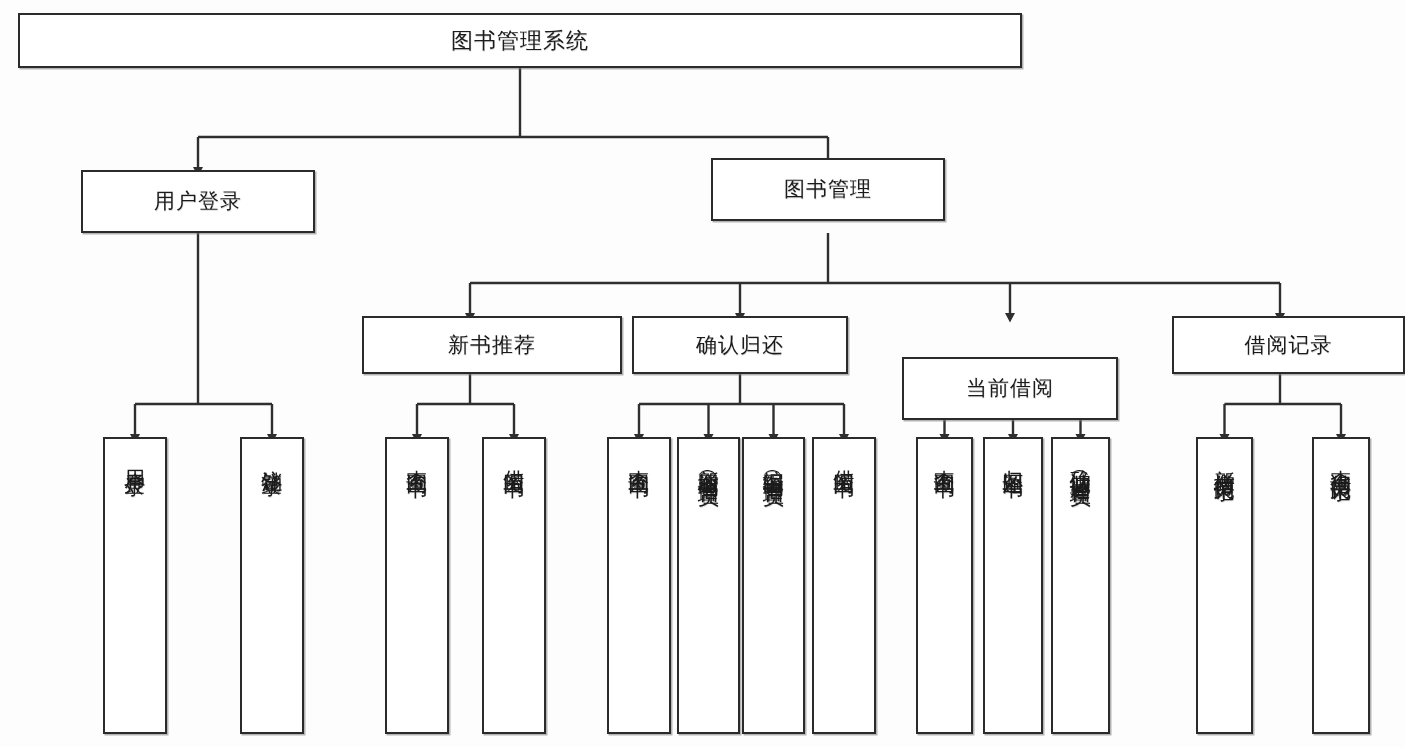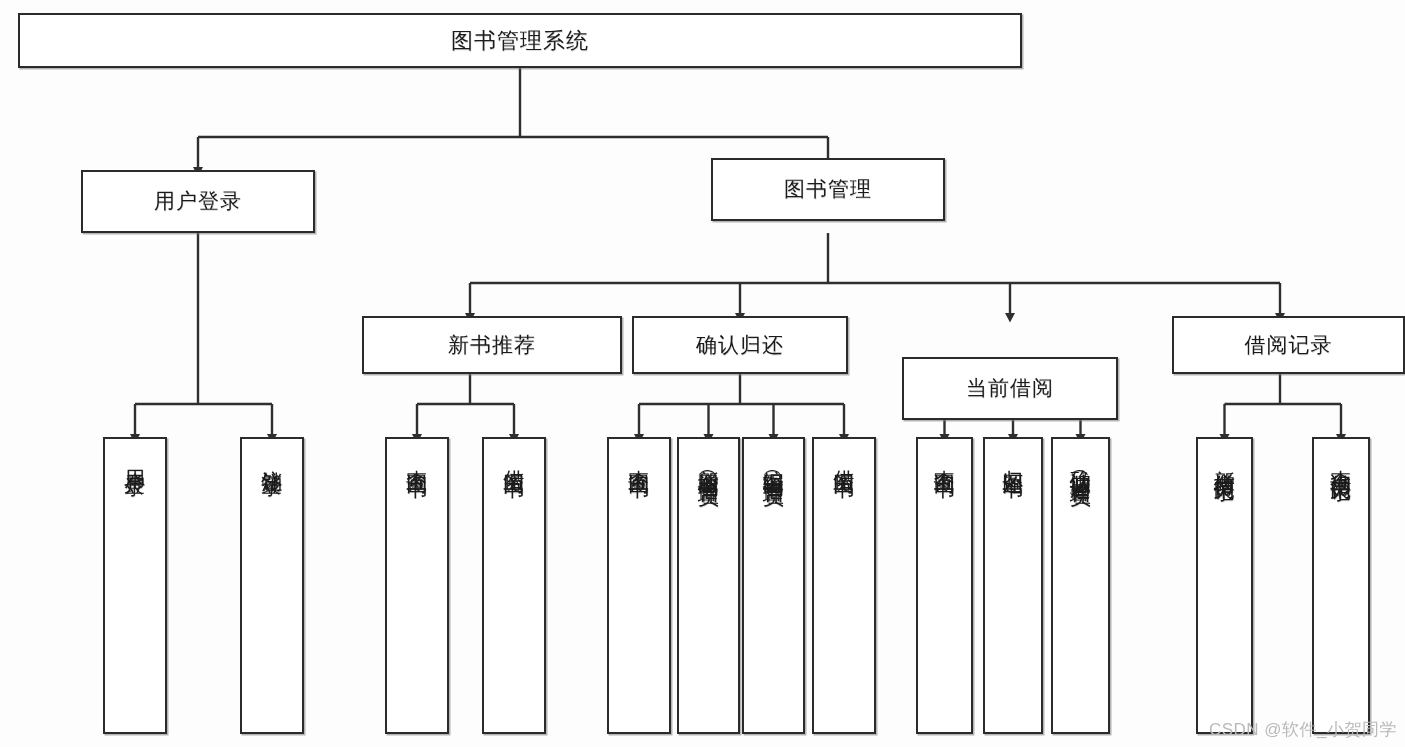--- a/index.html
+++ b/index.html
@@ -173,14 +173,13 @@
         <span class="label">确认归还（管理员）</span>
       </div>
       <div class="node vertical" style="left: 1196px; top: 437px; width: 57px; height: 297px;">
         <span class="label">新增借阅记录</span>
       </div>
       <div class="node vertical" style="left: 1312px; top: 437px; width: 58px; height: 297px;">
         <span class="label">查询借阅记录</span>
       </div>
     </div>
 
-  <div class="watermark">CSDN @软件_小贺同学</div>
 </div>
 
 </body></html>

